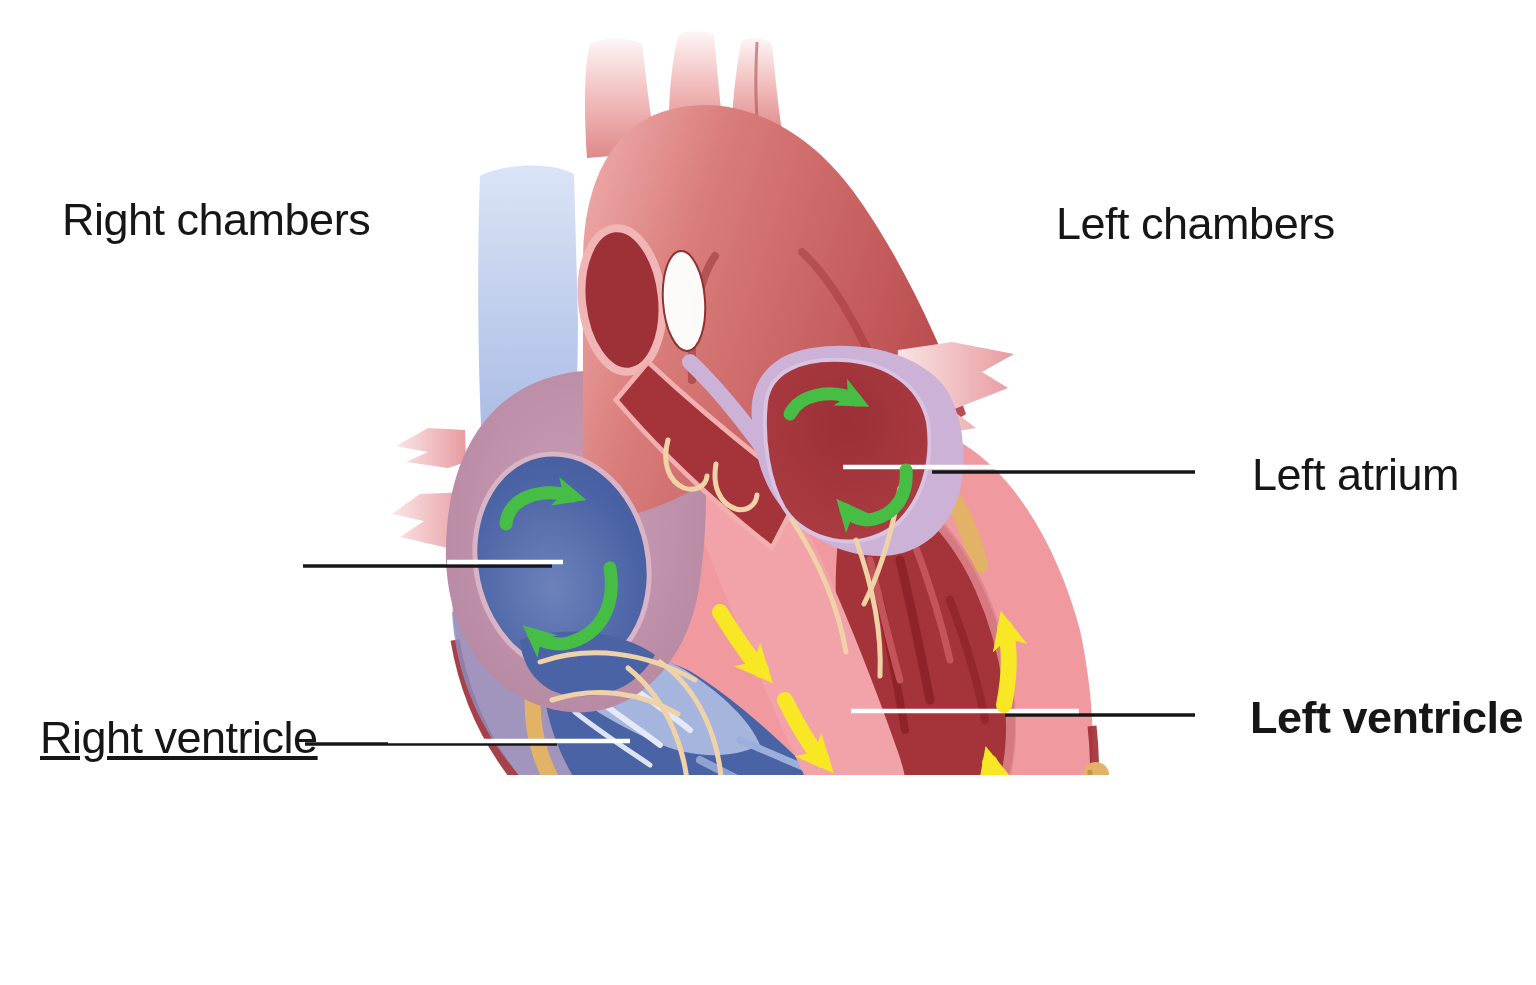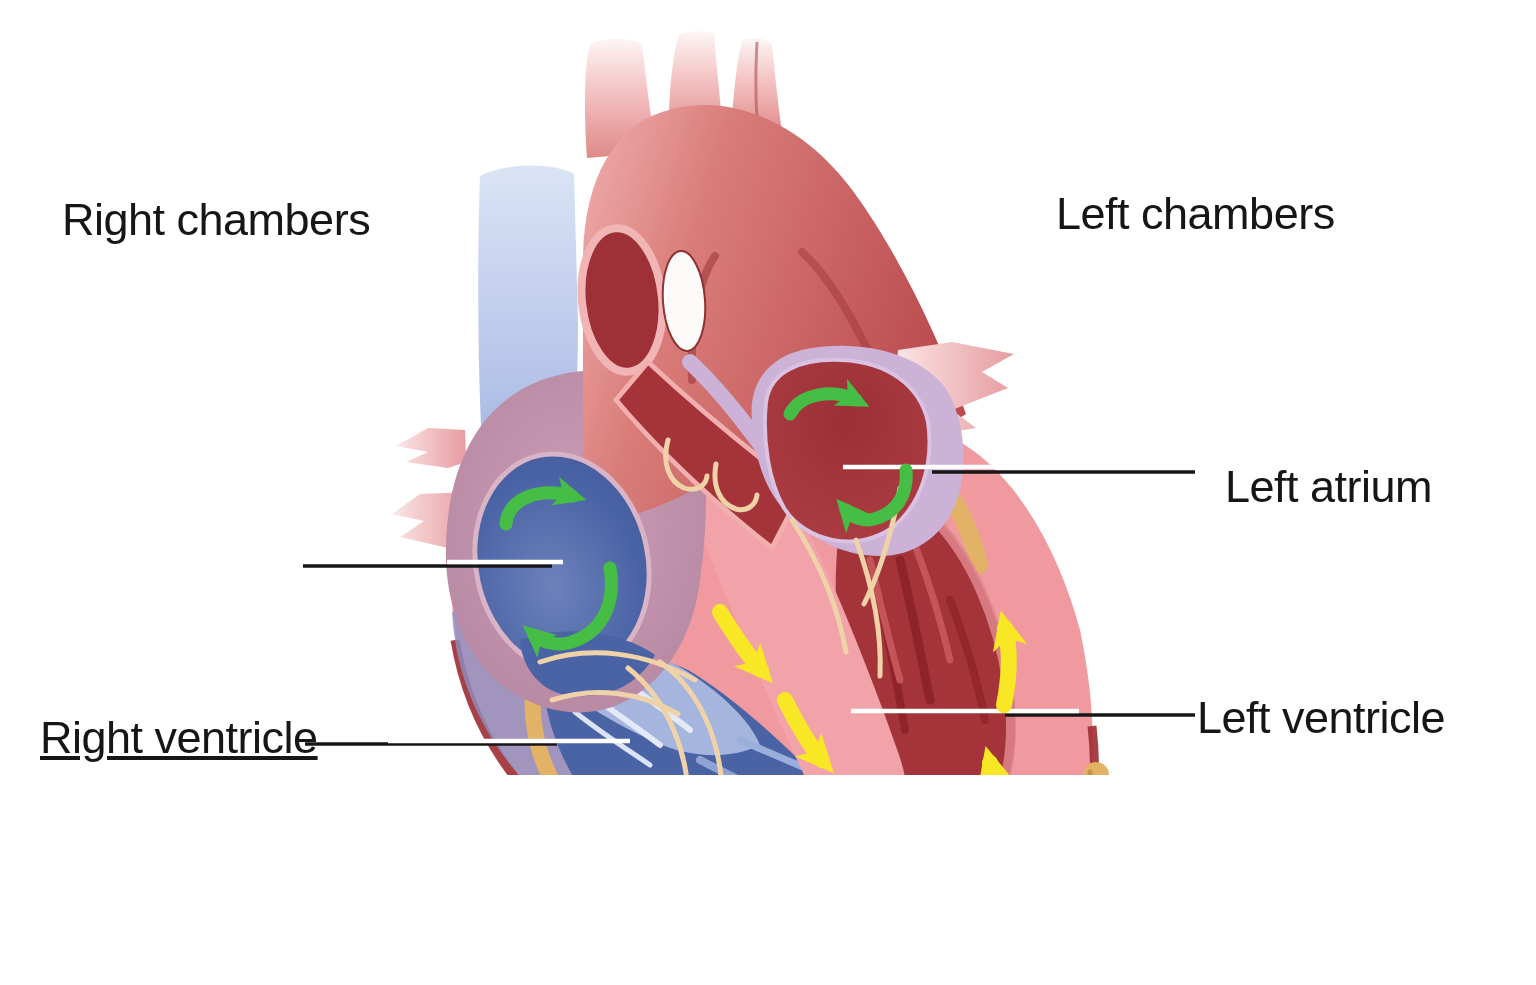--- a/index.html
+++ b/index.html
@@ -13,25 +13,25 @@
   .diagram-label{
     position:absolute;
     font-size:45px;
     line-height:52px;
     letter-spacing:-0.5px;
     color:var(--label_text,#161616);
     white-space:nowrap;
     user-select:none;
   }
   #lbl-right-chambers{left:62px;top:194px;}
-  #lbl-left-chambers{left:1056px;top:188px;}
+  #lbl-left-chambers{left:1056px;top:198px;}
   #lbl-right-atrium{left:42px;top:538px;}
   #lbl-right-ventricle{left:40px;top:712px;text-decoration:underline;}
-  #lbl-left-atrium{left:1225px;top:449px;margin-top:12px;}
-  #lbl-left-ventricle{left:1197px;top:692px;}
+  #lbl-left-atrium{left:1252px;top:449px;}
+  #lbl-left-ventricle{left:1250px;top:692px;font-weight:bold;}
   svg{position:absolute;left:0;top:0;}
   .lead-black{stroke:var(--leader_black,#161616);stroke-width:3.5;fill:none;}
   .lead-white{stroke:var(--leader_white,#ffffff);stroke-width:4.5;fill:none;}
   .green-arrow{stroke:var(--flow_arrow_atria_green,#46be46);stroke-width:13;fill:none;stroke-linecap:round;}
   .yellow-arrow{stroke:var(--flow_arrow_ventricles_yellow,#f8e725);stroke-width:16;fill:none;stroke-linecap:round;}
   .cream{stroke:var(--valve_chordae_cream,#efd2a8);stroke-width:5;fill:none;stroke-linecap:round;}
 </style>
 </head>
 <body>
 

